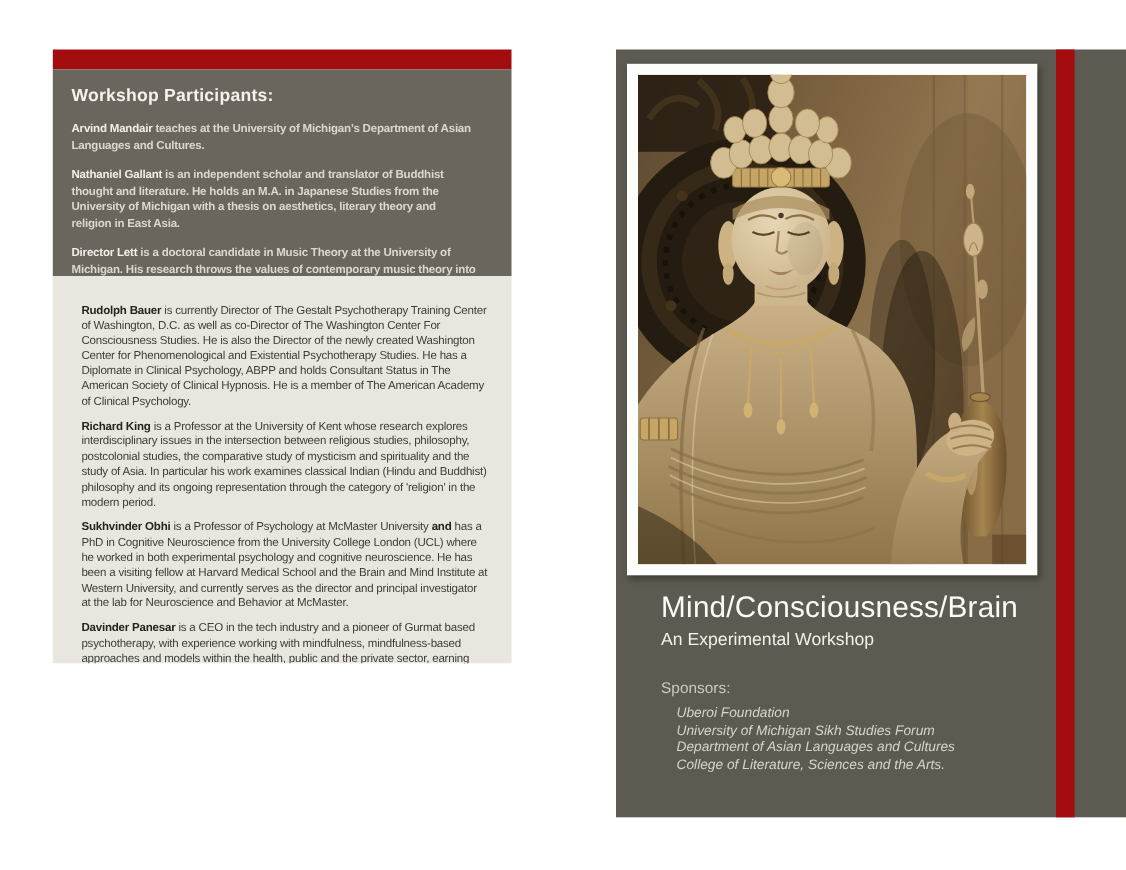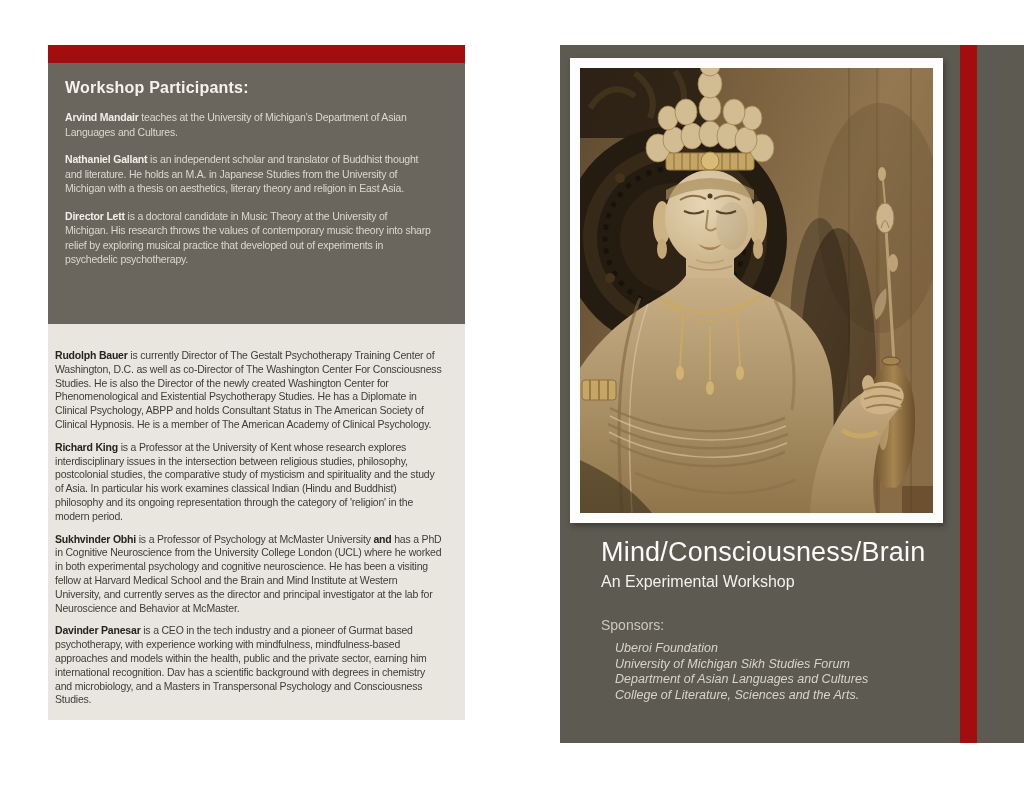--- a/index.html
+++ b/index.html
@@ -9,35 +9,35 @@
     font-family:"Liberation Sans", sans-serif;
     position:relative;
     overflow:hidden;
   }
   .page { position:absolute; inset:0; background:#ffffff; }
 
   
   .left-panel { position:absolute; left:48px; top:45px; width:417px; }
   .red-bar { height:18px; background:var(--accent-red,#a30d10); }
   .gray-section {
-    height:261px; background:var(--left-gray,#6a665d);
+    height:188px; background:var(--left-gray,#6a665d);
     padding:13px 32px 0 17px; box-sizing:border-box; overflow:hidden;
   }
   .gray-section h2 {
     margin:3px 0 13px 0; font-size:16px; font-weight:700;
     color:#f5f3ee; letter-spacing:.2px;
   }
   .bio-gray {
     margin:0 0 13px 0; font-size:10.5px; line-height:14.5px;
-    color:#dcd8d0; letter-spacing:-0.2px;
+    color:#dcd8d0; letter-spacing:-0.2px;font-weight:bold;
   }
   .bio-gray b { color:#f2efe9; }
   .light-section {
-    height:396px; background:var(--left-light,#e8e6df);
-    padding:25px 21px 0 7px; box-sizing:border-box; overflow:hidden;
+    height:352px; background:var(--left-light,#e8e6df);
+    padding:25px 21px 0 26px; box-sizing:border-box; overflow:hidden;
   }
   .bio-light {
     margin:0 0 9px 0; font-size:10.5px; line-height:13.8px;
     color:#3e3d38; letter-spacing:-0.2px;
   }
   .bio-light b { color:#24231f; }
 
   
   .right-panel {
     position:absolute; left:560px; top:45px; width:484px; height:698px;

